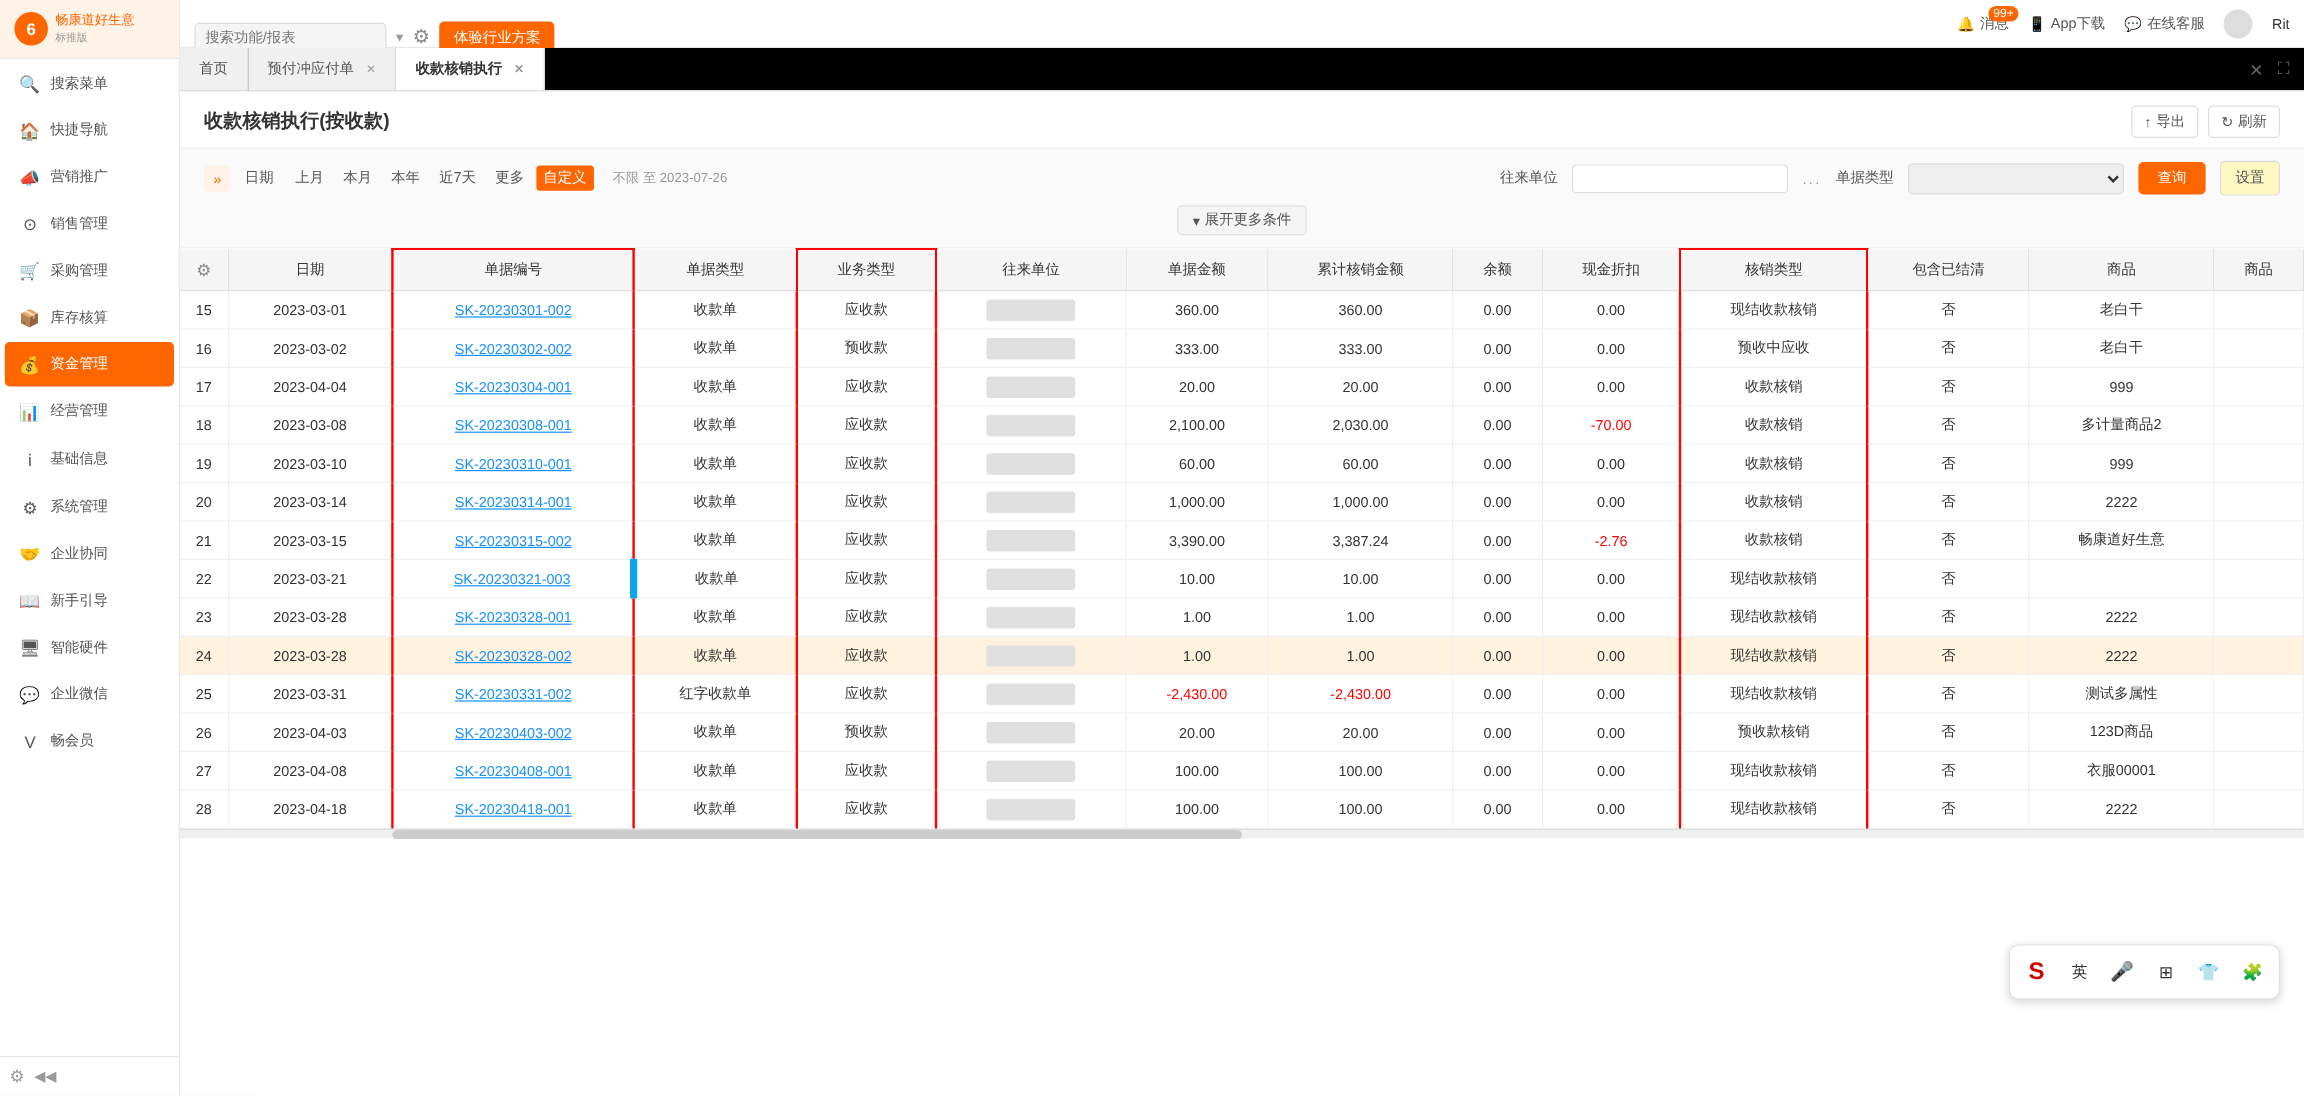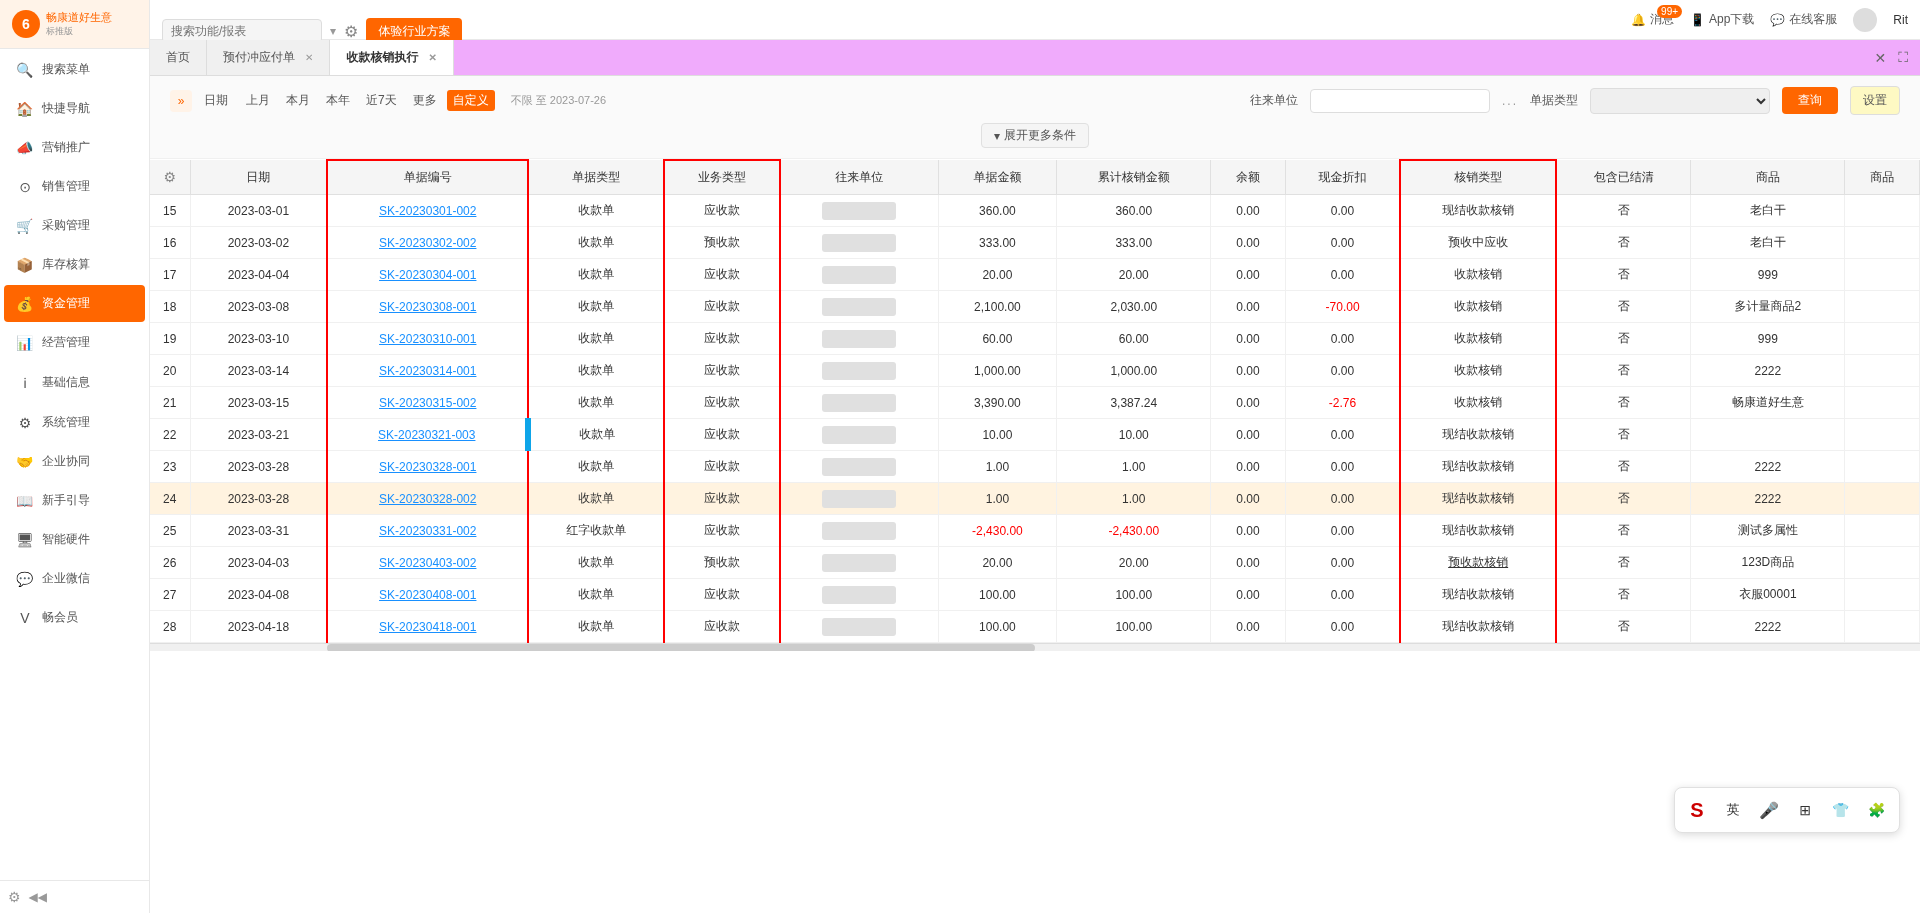--- a/index.html
+++ b/index.html
@@ -27,21 +27,21 @@
     .top-header-left { display: flex; align-items: center; gap: 8px; flex: 1; margin-top: 23px; }
     .breadcrumb-input { background: #f5f5f5; border: 1px solid #ddd; border-radius: 4px; padding: 4px 8px; font-size: 12px; color: #999; width: 160px; }
     .header-btn-solution { background: #f60; color: #fff; border: none; border-radius: 4px; padding: 5px 12px; font-size: 12px; cursor: pointer; }
     .top-header-right { display: flex; align-items: center; gap: 16px; font-size: 12px; color: #555; }
     .notification-badge { position: relative; display: inline-flex; align-items: center; gap: 4px; cursor: pointer; }
     .badge-count { background: #f60; color: #fff; border-radius: 8px; font-size: 10px; padding: 1px 4px; position: absolute; top: -6px; right: -8px; }
     .top-right-item { display: flex; align-items: center; gap: 4px; cursor: pointer; color: #555; }
     .user-avatar { width: 24px; height: 24px; background: #ddd; border-radius: 50%; }
 
     
-    .tabs-bar { height: 36px; background: #f0abfc; display: flex; align-items: stretch; border-bottom: 1px solid #ddd; }
+    .tabs-bar { height: 36px; background: #000000; display: flex; align-items: stretch; border-bottom: 1px solid #ddd; }
     .tab-item { display: flex; align-items: center; gap: 6px; padding: 0 16px; font-size: 12px; cursor: pointer; border-right: 1px solid #ddd; color: #555; background: #f0f0f0; position: relative; }
     .tab-item.active { background: #fff; color: #333; font-weight: bold; }
     .tab-item .tab-close { color: #999; font-size: 10px; margin-left: 4px; cursor: pointer; }
     .tabs-actions { margin-left: auto; display: flex; align-items: center; padding: 0 8px; gap: 4px; }
     .tabs-actions .action-btn { background: none; border: none; cursor: pointer; color: #666; font-size: 14px; padding: 4px; }
 
     
     .page-content { flex: 1; overflow: auto; background: #fff; padding: 0; }
     .page-header { padding: 12px 20px 8px; display: flex; align-items: center; justify-content: space-between; border-bottom: 1px solid #f0f0f0; }
     .page-title { font-size: 16px; font-weight: bold; color: #333; }
@@ -202,20 +202,33 @@
         <span class="tab-close">✕</span>
       </div>
       <div class="tabs-actions">
         <button class="action-btn">✕</button>
         <button class="action-btn">⛶</button>
       </div>
     </div>
 
   <div class="page-content">
 
+    <div class="page-header">
+      <div class="page-title">收款核销执行(按收款)</div>
+      <div class="page-actions">
+        <button class="btn-export">
+          <span>↑</span>
+          <span>导出</span>
+        </button>
+        <button class="btn-refresh">
+          <span>↻</span>
+          <span>刷新</span>
+        </button>
+      </div>
+    </div>
 
     <div class="filter-bar">
       <div class="filter-row">
         <button class="filter-toggle-btn">»</button>
         <span class="filter-label">日期</span>
         <div class="filter-date-btns">
           <button class="date-btn">上月</button>
           <button class="date-btn">本月</button>
           <button class="date-btn">本年</button>
           <button class="date-btn">近7天</button>
@@ -443,21 +456,21 @@
               <td>26</td>
               <td>2023-04-03</td>
               <td style="border-left: 2px solid red; border-right: 2px solid red;"><span class="link-cell">SK-20230403-002</span></td>
               <td>收款单</td>
               <td style="border-left: 2px solid red; border-right: 2px solid red;">预收款</td>
               <td><span style="background: rgb(224, 224, 224); color: rgb(224, 224, 224); border-radius: 3px; padding: 2px 20px;">████</span></td>
               <td>20.00</td>
               <td>20.00</td>
               <td>0.00</td>
               <td>0.00</td>
-              <td style="border-left: 2px solid red; border-right: 2px solid red; text-decoration: underline;">预收款核销</td>
+              <td style="border-left: 2px solid red; border-right: 2px solid red;">预收款核销</td>
               <td>否</td>
               <td>123D商品</td>
               <td></td>
             </tr>
             <tr>
               <td>27</td>
               <td>2023-04-08</td>
               <td style="border-left: 2px solid red; border-right: 2px solid red;"><span class="link-cell">SK-20230408-001</span></td>
               <td>收款单</td>
               <td style="border-left: 2px solid red; border-right: 2px solid red;">应收款</td>

